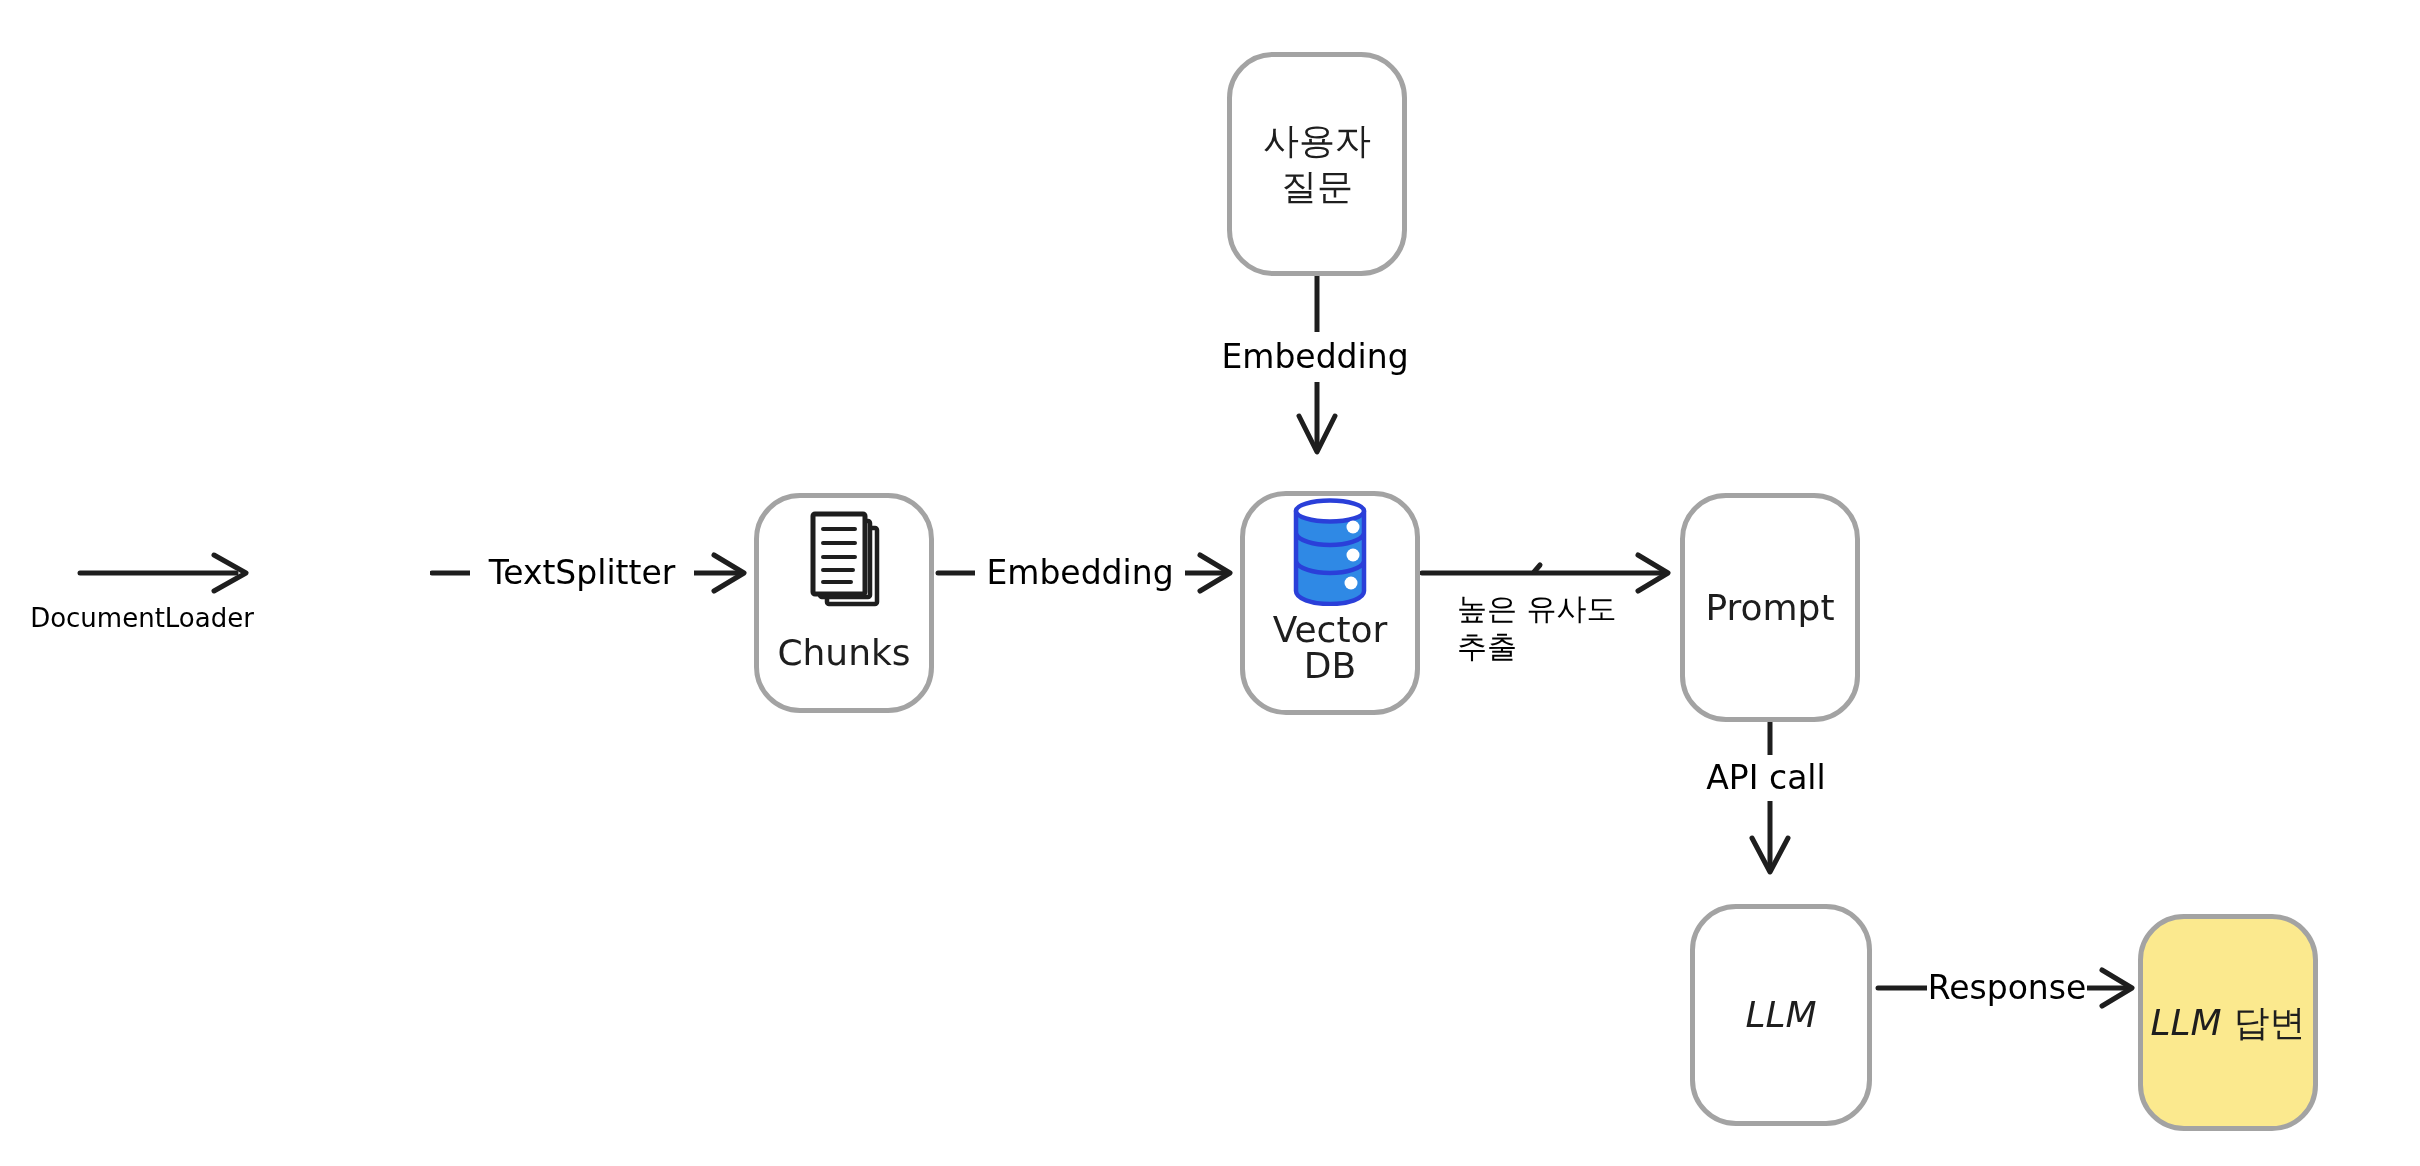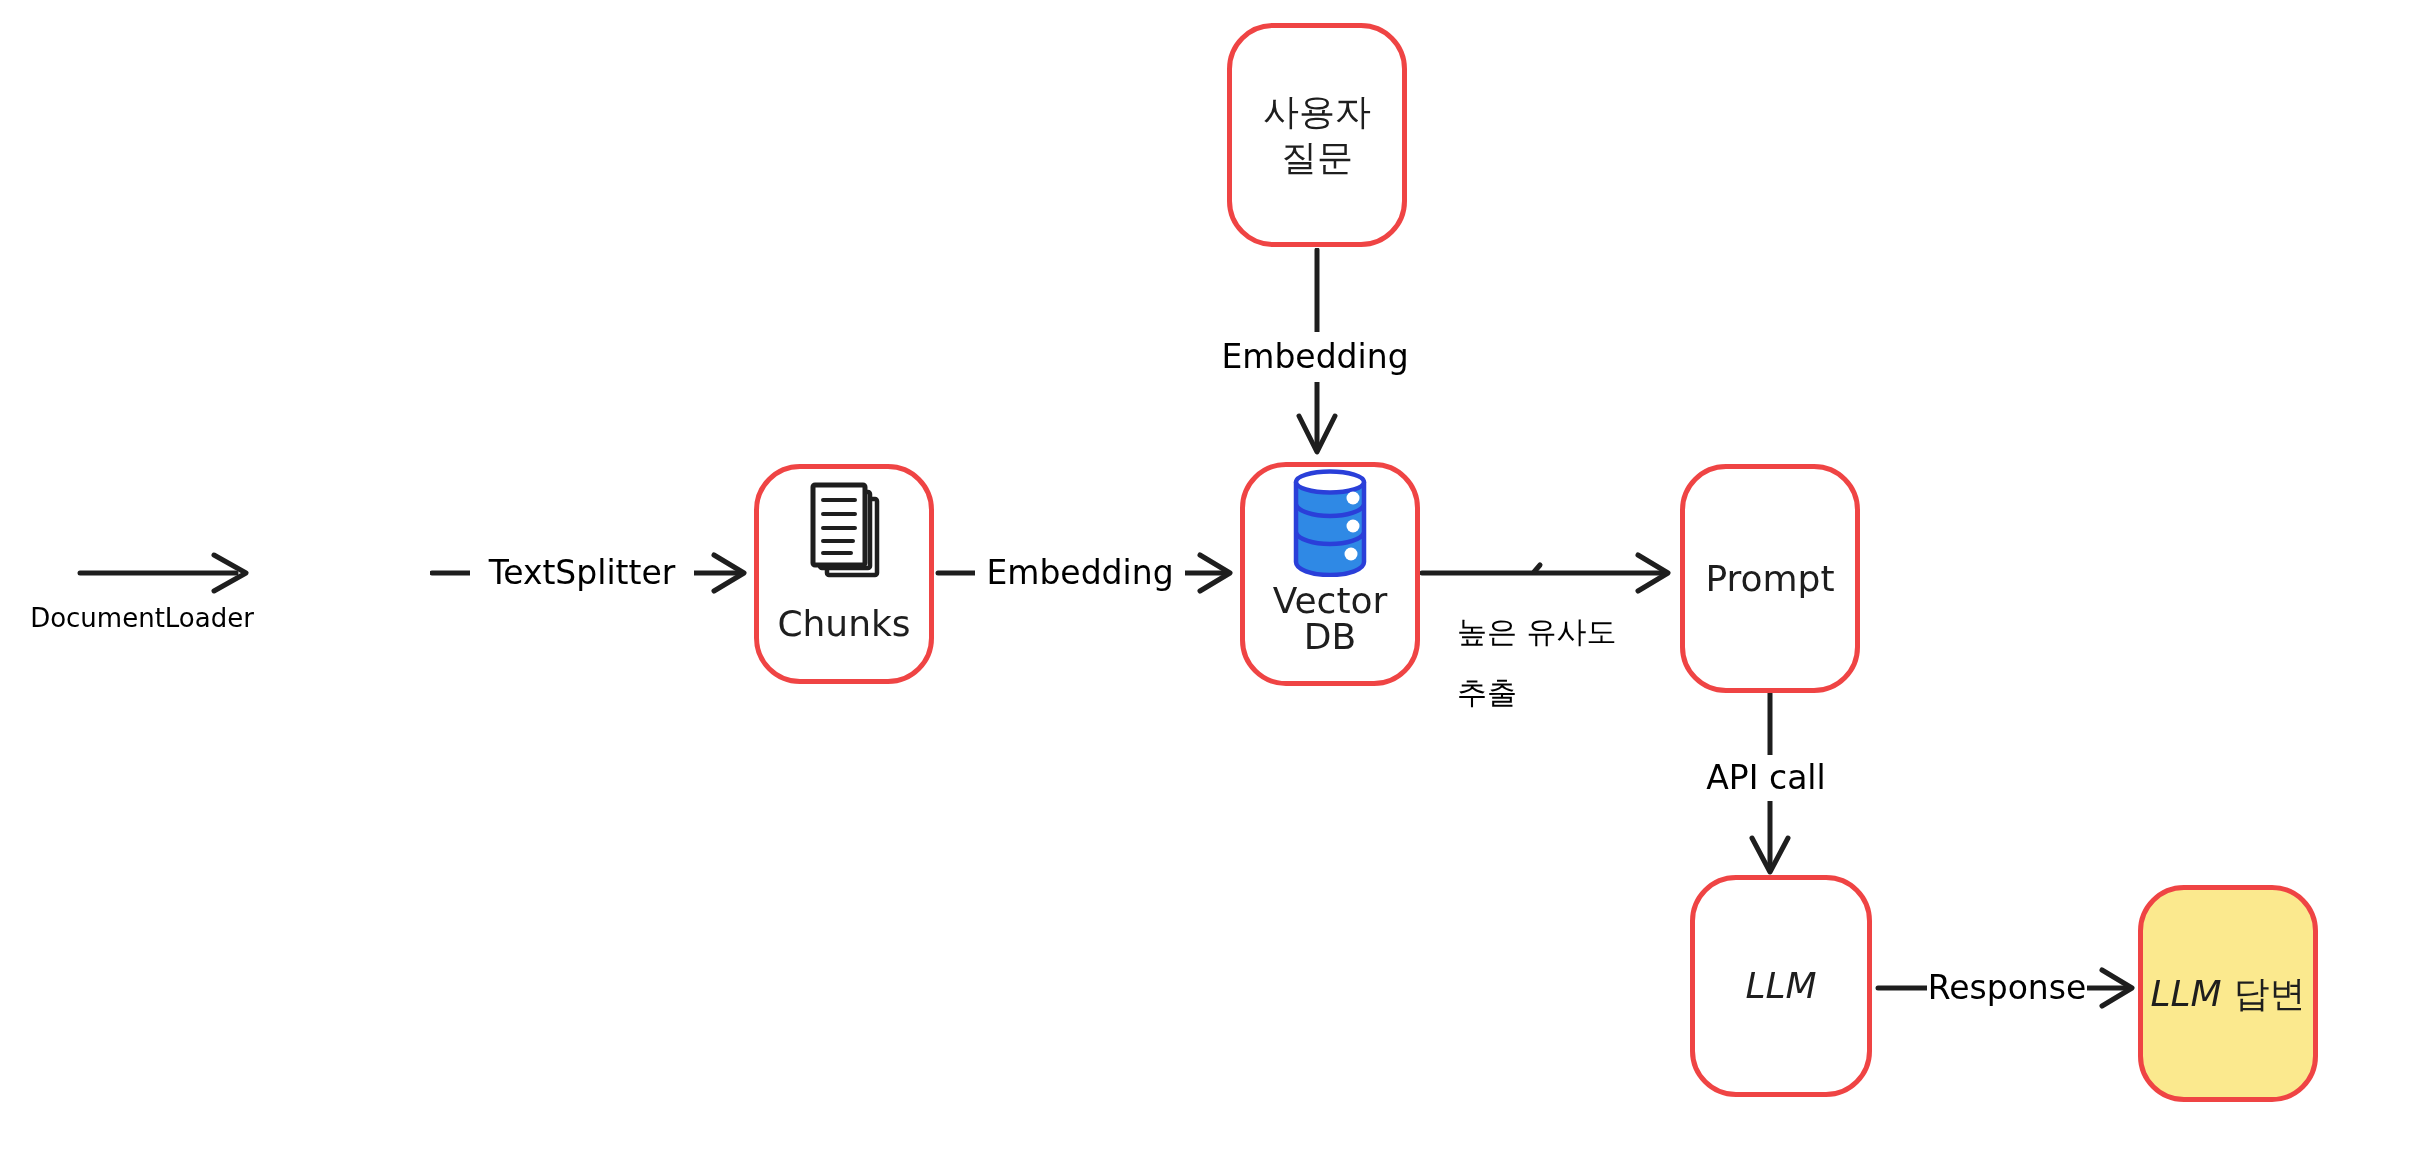--- a/index.html
+++ b/index.html
@@ -8,31 +8,32 @@
     width: 2420px;
     height: 1166px;
     background: #ffffff;
     font-family: "DejaVu Sans", sans-serif;
     color: #1e1e1e;
     overflow: hidden;
   }
   .node {
     position: absolute;
     box-sizing: border-box;
-    border: 5px solid #ef4444;
+    border: 5px solid #a3a3a3;
     border-radius: 46px;
     background: #ffffff;
     display: flex;
     flex-direction: column;
     align-items: center;
     justify-content: center;
     font-size: 36px;
     line-height: 46px;
     text-align: center;
     z-index: 3;
+    margin-top: 29px;
   }
   .node .icon { flex: 0 0 auto; }
   .arrow { position: absolute; z-index: 1; }
   .arrow path, .arrow line {
     stroke: #1e1e1e;
     stroke-width: 5;
     fill: none;
     stroke-linecap: round;
     stroke-linejoin: round;
   }
@@ -49,21 +50,21 @@
     color: #000000;
   }
   .edge-label.no-bg { background: transparent; }
   .edge-label.small { font-size: 26px; }
   .edge-label.korean {
     font-size: 30px;
     line-height: 38px;
     text-align: left;
     display: block;
   }
-  .two-line { display: block; margin-top: 23px; }
+  .two-line { display: block; }
   .italic { font-style: italic; }
   .answer-node { background: #fbe98e; }
   .llm-answer-label { display: flex; flex-direction: row; gap: 12px; align-items: baseline; }
 </style>
 </head>
 <body>
 
 <div id="canvas">
 
   <svg class="arrow" style="left:76px;top:547px" width="180" height="52">

